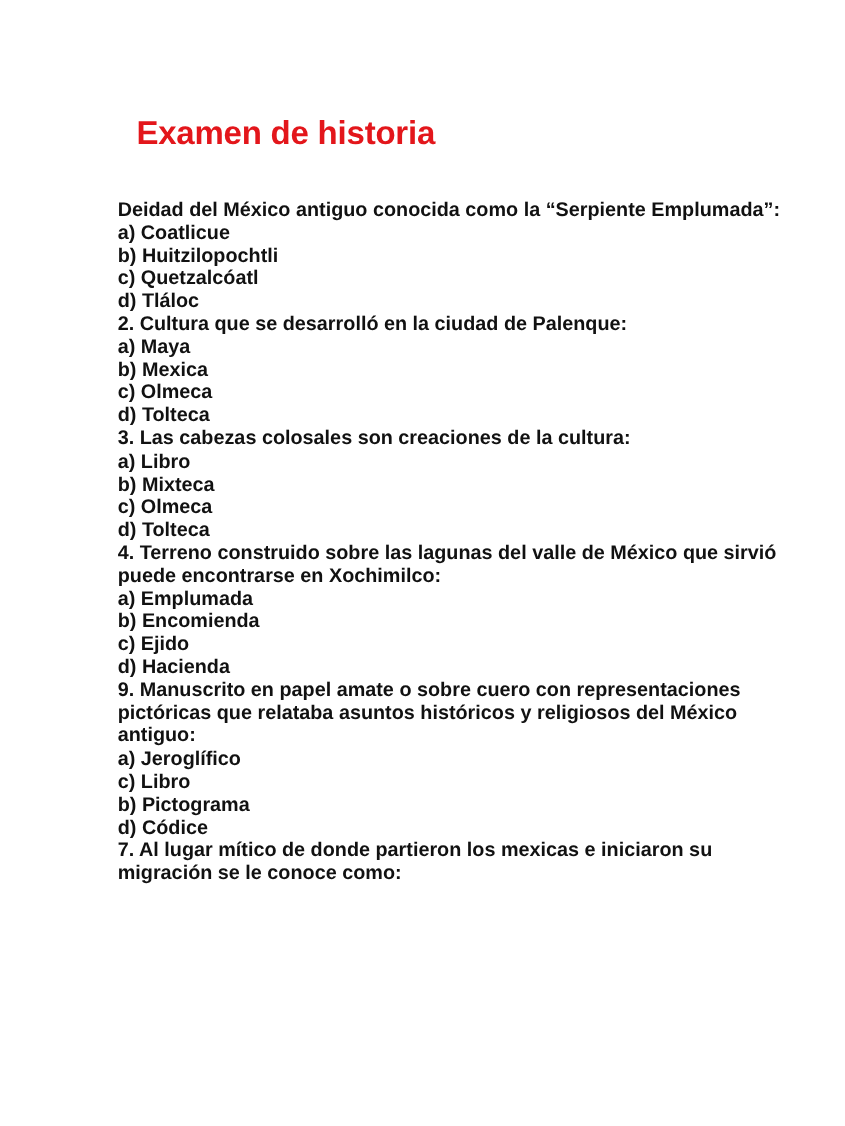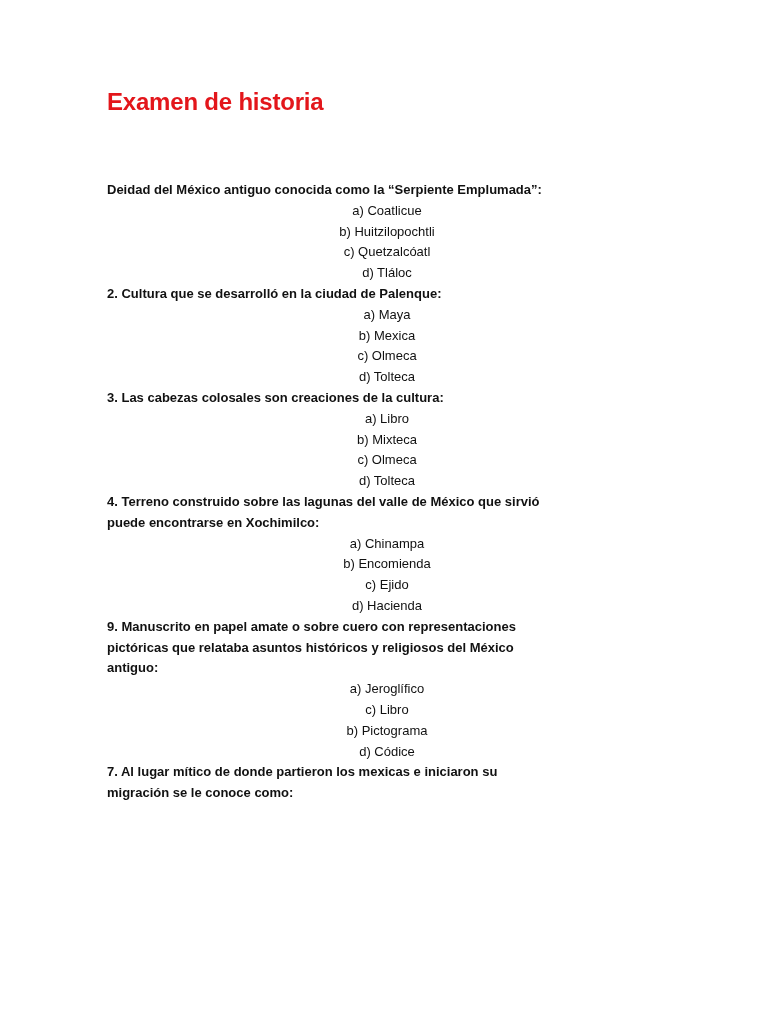--- a/index.html
+++ b/index.html
@@ -1,22 +1,22 @@
 <!DOCTYPE html>
 <html><head>
   <meta charset="utf-8">
   <style>
     html, body { margin: 0; padding: 0; background: #ffffff; }
     body { width: 768px; height: 1024px; position: relative; overflow: hidden; font-family: "Liberation Sans", sans-serif; color: #111111; }
     .page { position: absolute; left: 107px; top: 0; width: 560px; }
-    .title { position: absolute; top: 88px; left: 0; margin: 0; font-size: 24px; font-weight: bold; color: #e3161b; letter-spacing: -0.2px; white-space: nowrap; }
+    .title { position: absolute; top: 88px; left: 0; margin: 17px; font-size: 30px; font-weight: bold; color: #e3161b; letter-spacing: -0.2px; white-space: nowrap; }
     .content { position: absolute; top: 180px; left: 0; width: 560px; }
-    .line { font-size: 13px; line-height: 20.8px; white-space: nowrap; }
+    .line { font-size: 18px; line-height: 20.8px; white-space: nowrap; }
     .q { font-weight: bold; }
-    .opt { font-weight: normal; text-align: center; }
+    .opt { font-weight: bold; }
   </style>
 </head>
 <body>
 
 <div class="page">
   <h1 class="title">Examen de historia</h1>
 
   <div class="content">
 
     <div>
@@ -39,21 +39,21 @@
       <div class="line q">3. Las cabezas colosales son creaciones de la cultura:</div>
       <div class="line opt">a) Libro</div>
       <div class="line opt">b) Mixteca</div>
       <div class="line opt">c) Olmeca</div>
       <div class="line opt">d) Tolteca</div>
     </div>
 
     <div>
       <div class="line q">4. Terreno construido sobre las lagunas del valle de México que sirvió</div>
       <div class="line q">puede encontrarse en Xochimilco:</div>
-      <div class="line opt">a) Chinampa</div>
+      <div class="line opt">a) Emplumada</div>
       <div class="line opt">b) Encomienda</div>
       <div class="line opt">c) Ejido</div>
       <div class="line opt">d) Hacienda</div>
     </div>
 
     <div>
       <div class="line q">9. Manuscrito en papel amate o sobre cuero con representaciones</div>
       <div class="line q">pictóricas que relataba asuntos históricos y religiosos del México</div>
       <div class="line q">antiguo:</div>
       <div class="line opt">a) Jeroglífico</div>

